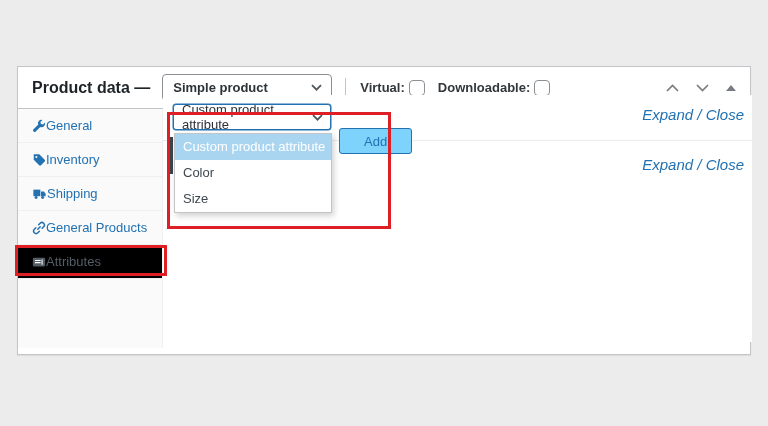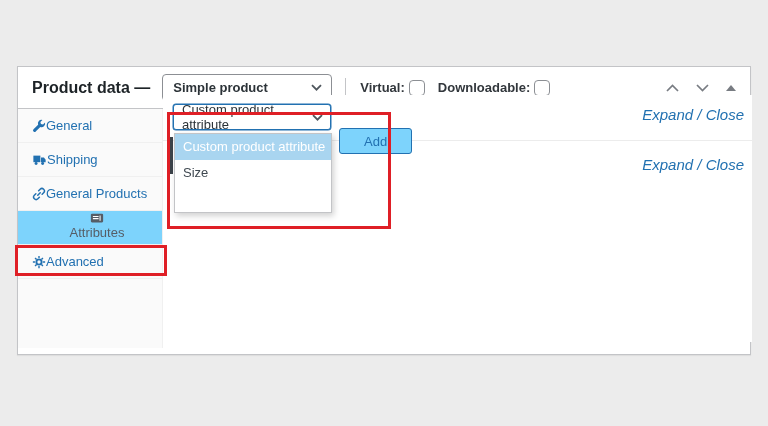--- a/index.html
+++ b/index.html
@@ -52,21 +52,21 @@
     position:absolute;left:0;top:42px;width:145px;height:239px;
     background:#fafafa;border-right:1px solid #f0f0f0;
     list-style:none;margin:0;padding:0;
   }
   .tab{
     height:34px;display:flex;align-items:center;
     padding-left:14px;border-bottom:1px solid #f0f0f0;
     color:var(--accent);cursor:pointer;background:#fafafa;
   }
   .tab .t-icon{display:flex;align-items:center;color:var(--accent);}
-  .tab.active{color:#555d66;background:#7dd3fc;flex-direction:column;}
+  .tab.active{color:#555d66;background:#000000;}
   .tab.active .t-icon{color:#555d66;}
   
   .panel{
     position:absolute;left:145px;top:28px;width:589px;height:247px;background:#fff;
   }
   .panel-divider{position:absolute;left:0;top:45px;width:100%;height:1px;background:#ececec;}
   .attr-select{
     position:absolute;left:10px;top:9px;width:158px;height:26px;
     border:1px solid var(--accent);box-shadow:0 0 0 .5px var(--accent);
     border-radius:3px;background:#fff;display:flex;align-items:center;
@@ -141,20 +141,29 @@
     <li class="tab">
       <span class="t-icon">
         <svg width="14" height="14" viewBox="0 0 16 16">
             <path fill="currentColor" d="M14.9 4.1a4.1 4.1 0 0 1-5.4 4.9l-5 5a1.8 1.8 0 1 1-2.5-2.5l5-5A4.1 4.1 0 0 1 11.9 1.1L9.6 3.4l.6 2.4 2.4.6z"></path>
           </svg>
       </span>
       <span>General</span>
     </li>
     <li class="tab">
       <span class="t-icon">
+        <svg width="14" height="14" viewBox="0 0 16 16">
+            <path fill="currentColor" d="M8.3 1.5H2v6.3l6.2 6.2a1.5 1.5 0 0 0 2.1 0l4.2-4.2a1.5 1.5 0 0 0 0-2.1z"></path>
+            <circle cx="5" cy="4.6" r="1.2" fill="#fafafa"></circle>
+          </svg>
+      </span>
+      <span>Inventory</span>
+    </li>
+    <li class="tab">
+      <span class="t-icon">
         <svg width="15" height="14" viewBox="0 0 16 16">
             <path fill="currentColor" d="M1 3h8v7.5H1z"></path>
             <path fill="currentColor" d="M9.7 5.2h3.4l1.9 2.4v2.9H9.7z"></path>
             <circle cx="4.1" cy="12" r="1.7" fill="currentColor"></circle>
             <circle cx="11.6" cy="12" r="1.7" fill="currentColor"></circle>
           </svg>
       </span>
       <span>Shipping</span>
     </li>
     <li class="tab">
@@ -171,31 +180,20 @@
     </li>
     <li class="tab active">
       <span class="t-icon">
         <svg width="14" height="14" viewBox="0 0 16 16">
             <rect x="1" y="3" width="14" height="10" rx="1.3" fill="currentColor"></rect>
             <path stroke="#fff" stroke-width="1.2" d="M3.3 6.2h6.5M3.3 8.7h6.5M11.5 5v6" fill="none"></path>
           </svg>
       </span>
       <span>Attributes</span>
     </li>
-    <li class="tab">
-      <span class="t-icon">
-        <svg width="14" height="14" viewBox="0 0 16 16">
-            <g fill="currentColor">
-              <circle cx="8" cy="8" r="3" fill="none" stroke="currentColor" stroke-width="2.2"></circle>
-              <path d="M7.2 1h1.6v2.4H7.2zM7.2 12.6h1.6V15H7.2zM1 7.2h2.4v1.6H1zM12.6 7.2H15v1.6h-2.4zM2.9 4.1L4.1 2.9l1.7 1.7L4.6 5.8zM10.2 11.4l1.2-1.2 1.7 1.7-1.2 1.2zM2.9 11.9l1.7-1.7 1.2 1.2-1.7 1.7zM10.2 4.6l1.7-1.7 1.2 1.2-1.7 1.7z"></path>
-            </g>
-          </svg>
-      </span>
-      <span>Advanced</span>
-    </li>
   </ul>
 
   <div class="panel">
     <div class="panel-divider"></div>
 
     <div class="attr-select">
       <span>Custom product attribute</span>
       <svg class="chev" width="11" height="7" viewBox="0 0 11 7">
           <path fill="none" stroke="currentColor" stroke-width="1.8" d="M1 1.2l4.5 4.5L10 1.2"></path>
         </svg>
@@ -203,19 +201,20 @@
 
     <button class="add-btn">Add</button>
 
     <a class="expand-link expand-1">Expand / Close</a>
     <a class="expand-link expand-2">Expand / Close</a>
 
     <div class="obscured"></div>
 
     <div class="dropdown">
       <div class="dd-opt highlighted">Custom product attribute</div>
+      <div class="dd-opt">Color</div>
       <div class="dd-opt">Size</div>
     </div>
   </div>
 
   <div class="annot annot-dropdown"></div>
   <div class="annot annot-tab"></div>
 </div>
 
 </body></html>

